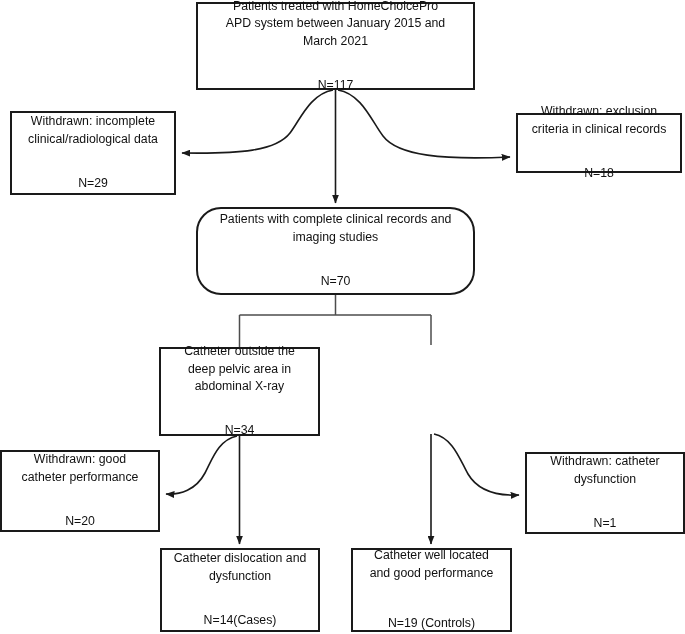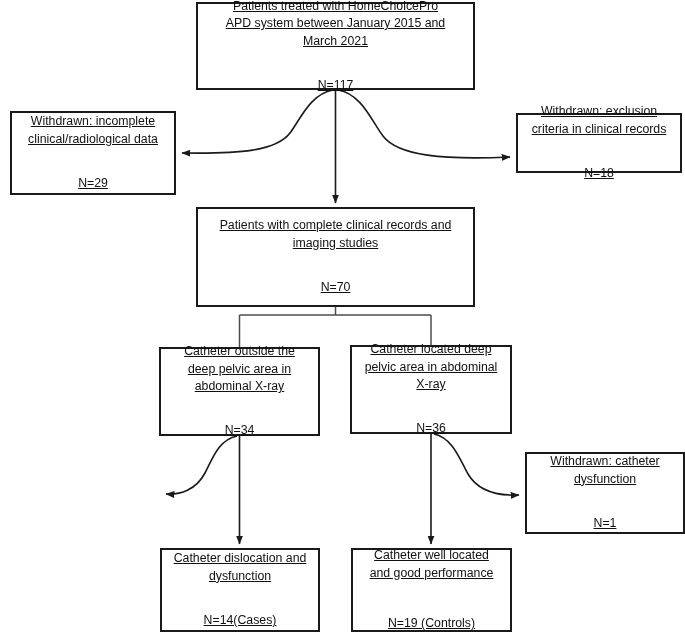--- a/index.html
+++ b/index.html
@@ -34,33 +34,32 @@
     background: #ffffff;
     display: flex;
     flex-direction: column;
     align-items: center;
     justify-content: center;
     text-align: center;
     font-size: 12.3px;
     line-height: 1.42;
     color: #111111;
     padding: 16px 6px;
-    text-decoration: underline;
   }
   .node .title {
     white-space: pre-line;
   }
   .node .count {
     margin-top: 27px;
   }
   
   #node-enrolled   { left: 196px; top: 2px;   width: 279px; height: 88px; }
   #node-withdrawn-incomplete { left: 10px; top: 111px; width: 166px; height: 84px; justify-content: center; }
   #node-withdrawn-exclusion  { left: 516px; top: 113px; width: 166px; height: 60px; }
-  #node-complete-records     { left: 196px; top: 207px; width: 279px; height: 100px; }
+  #node-complete-records     { left: 196px; top: 207px; width: 279px; height: 88px; border-radius: 25px; }
   #node-catheter-outside     { left: 159px; top: 347px; width: 161px; height: 89px; }
   #node-catheter-deep        { left: 350px; top: 345px; width: 162px; height: 89px; }
   #node-withdrawn-good-perf  { left: 0px;   top: 450px; width: 160px; height: 82px; }
   #node-withdrawn-dysfunction{ left: 525px; top: 452px; width: 160px; height: 82px; }
   #node-cases                { left: 160px; top: 548px; width: 160px; height: 84px; }
   #node-controls             { left: 351px; top: 548px; width: 161px; height: 84px; gap: 6px; }
 </style>
 </head>
 <body>
 
@@ -115,27 +114,26 @@
     <span class="count">N=70</span>
   </div>
 
   <div class="node" id="node-catheter-outside">
     <span class="title">Catheter outside the
 deep pelvic area in
 abdominal X-ray</span>
     <span class="count">N=34</span>
   </div>
 
-  <div class="node" id="node-catheter-deep">
-    <span class="title">Catheter located deep
-pelvic area in abdominal
-X-ray</span>
-    <span class="count">N=36</span>
+
+  <div class="node" id="node-withdrawn-good-perf">
+    <span class="title">Withdrawn: good
+catheter performance</span>
+    <span class="count">N=20</span>
   </div>
-
 
   <div class="node" id="node-withdrawn-dysfunction">
     <span class="title">Withdrawn: catheter
 dysfunction</span>
     <span class="count">N=1</span>
   </div>
 
   <div class="node" id="node-cases">
     <span class="title">Catheter dislocation and
 dysfunction</span>

